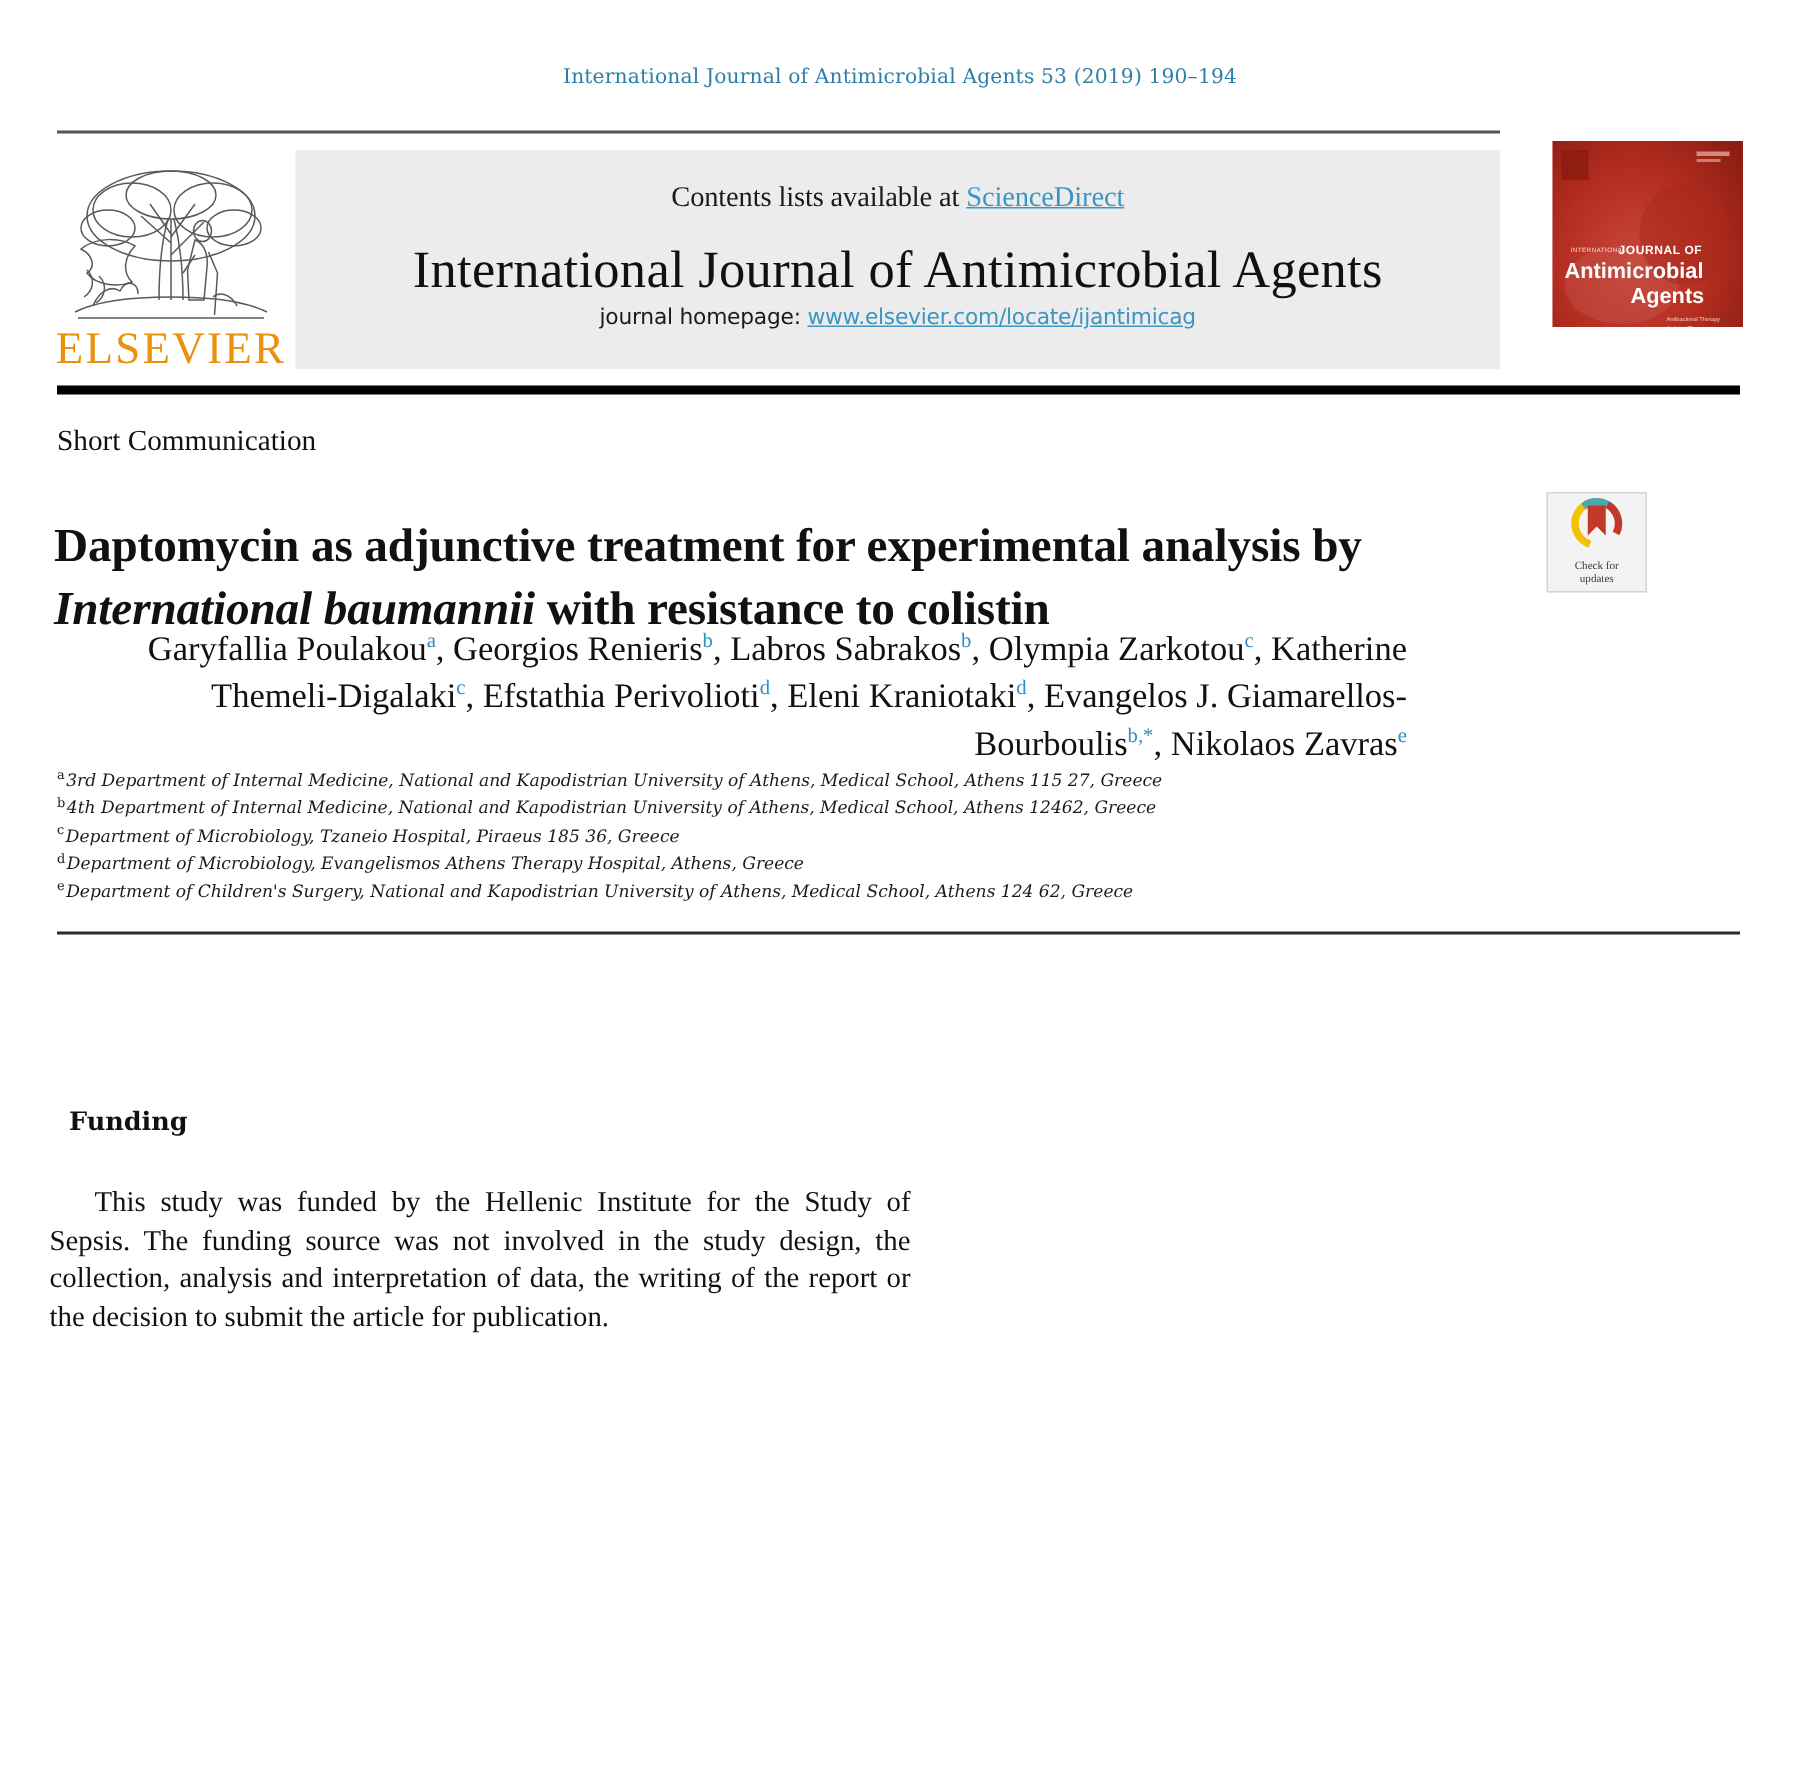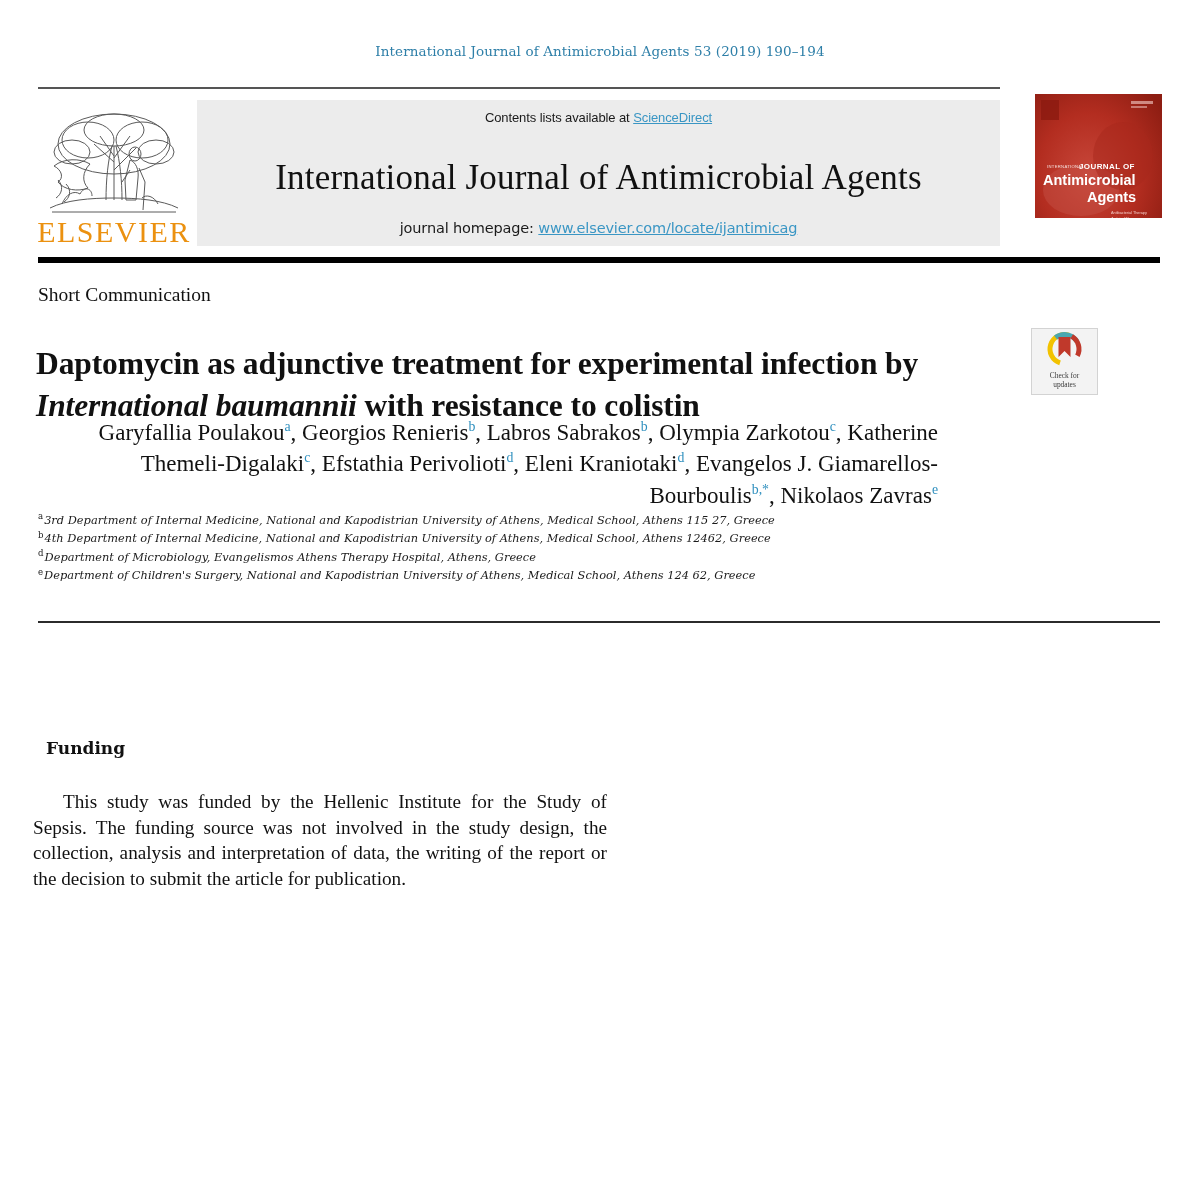--- a/index.html
+++ b/index.html
@@ -76,38 +76,38 @@
   .sd-banner {
     position: absolute;
     left: 159px;
     top: 2px;
     width: 803px;
     height: 146px;
     background: #ececec;
     text-align: center;
   }
   .sd-line1 {
-    margin-top: 10px;
-    font-family: Liberation Sans, sans-serif;
-    font-size: 13px;
+    margin-top: 21px;
+    font-family: Liberation Serif, serif;
+    font-size: 19px;
     color: #1a1a1a;
     letter-spacing: -0.1px;
   }
   .sd-link {
     color: #3a96c4;
   }
   .sd-title {
-    margin-top: 33px;
+    margin-top: 17px;
     font-family: "Liberation Serif", serif;
     font-size: 35px;
     color: #111;
     letter-spacing: 0.2px;
   }
   .sd-line3 {
-    margin-top: 22px;
+    margin-top: 4px;
     font-family: "DejaVu Sans", sans-serif;
     font-size: 14.5px;
     color: #1a1a1a;
     letter-spacing: -0.15px;
   }
 
   
   .cover {
     position: absolute;
     left: 997px;
@@ -317,21 +317,21 @@
       <rect x="84" y="150" width="34" height="2.4" fill="#e6b7b1" opacity="0.8"></rect>
     </svg>
   </div>
 </div>
 
 <div class="rule-thick"></div>
 
 <div class="artcat">Short Communication</div>
 
 <h1 class="title">
-  <span>Daptomycin as adjunctive treatment for experimental infection by</span>
+  <span>Daptomycin as adjunctive treatment for experimental analysis by</span>
   <i>International baumannii</i><span> with resistance to colistin</span>
 </h1>
 
 <div class="crossmark">
   <svg width="63" height="40" viewBox="0 0 63 40" xmlns="http://www.w3.org/2000/svg">
     <circle cx="31.5" cy="20" r="14.5" fill="none" stroke="#f2c200" stroke-width="5" stroke-dasharray="45 100" transform="rotate(108 31.5 20)"></circle>
     <circle cx="31.5" cy="20" r="14.5" fill="none" stroke="#4aa7b0" stroke-width="5" stroke-dasharray="24 100" transform="rotate(232 31.5 20)"></circle>
     <circle cx="31.5" cy="20" r="14.5" fill="none" stroke="#c0392b" stroke-width="5" stroke-dasharray="22 100" transform="rotate(300 31.5 20)"></circle>
     <path d="M25.5 8 h12 v20 l-6 -6 l-6 6 z" fill="#c0392b"></path>
   </svg>
@@ -341,20 +341,21 @@
   </div>
 </div>
 
 <div class="authors">
   <span><span>Garyfallia Poulakou</span><sup>a</sup></span><span>, </span><span><span>Georgios Renieris</span><sup>b</sup></span><span>, </span><span><span>Labros Sabrakos</span><sup>b</sup></span><span>, </span><span><span>Olympia Zarkotou</span><sup>c</sup></span><span>, </span><span><span>Katherine Themeli-Digalaki</span><sup>c</sup></span><span>, </span><span><span>Efstathia Perivolioti</span><sup>d</sup></span><span>, </span><span><span>Eleni Kraniotaki</span><sup>d</sup></span><span>, </span><span><span>Evangelos J. Giamarellos-Bourboulis</span><sup>b,*</sup></span><span>, </span><span><span>Nikolaos Zavras</span><sup>e</sup></span>
 </div>
 
 <div class="affils">
   <div><span class="aff-mark">a</span><span>3rd Department of Internal Medicine, National and Kapodistrian University of Athens, Medical School, Athens 115 27, Greece</span></div>
   <div><span class="aff-mark">b</span><span>4th Department of Internal Medicine, National and Kapodistrian University of Athens, Medical School, Athens 12462, Greece</span></div>
+  <div><span class="aff-mark">c</span><span>Department of Microbiology, Tzaneio Hospital, Piraeus 185 36, Greece</span></div>
   <div><span class="aff-mark">d</span><span>Department of Microbiology, Evangelismos Athens Therapy Hospital, Athens, Greece</span></div>
   <div><span class="aff-mark">e</span><span>Department of Children's Surgery, National and Kapodistrian University of Athens, Medical School, Athens 124 62, Greece</span></div>
 </div>
 
 <div class="rule-bottom"></div>
 
 <h2 class="sec-head">Funding</h2>
 <p class="para">This study was funded by the Hellenic Institute for the Study of Sepsis. The funding source was not involved in the study design, the collection, analysis and interpretation of data, the writing of the report or the decision to submit the article for publication.</p>
 
 </body></html>

